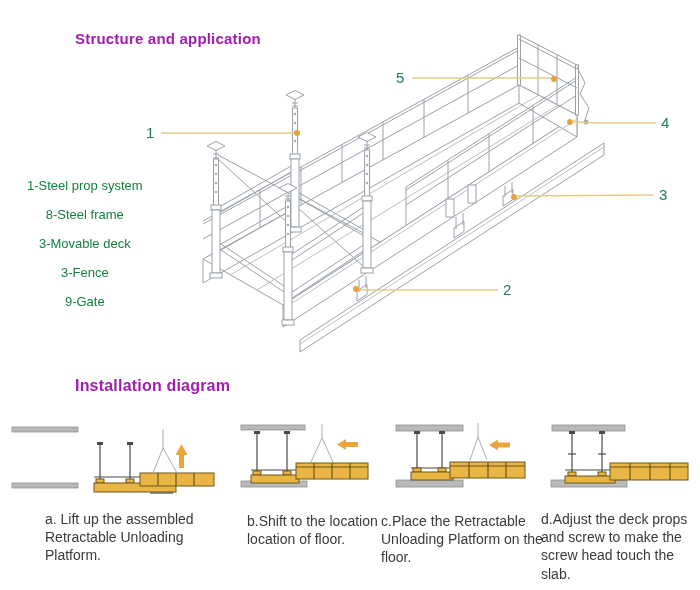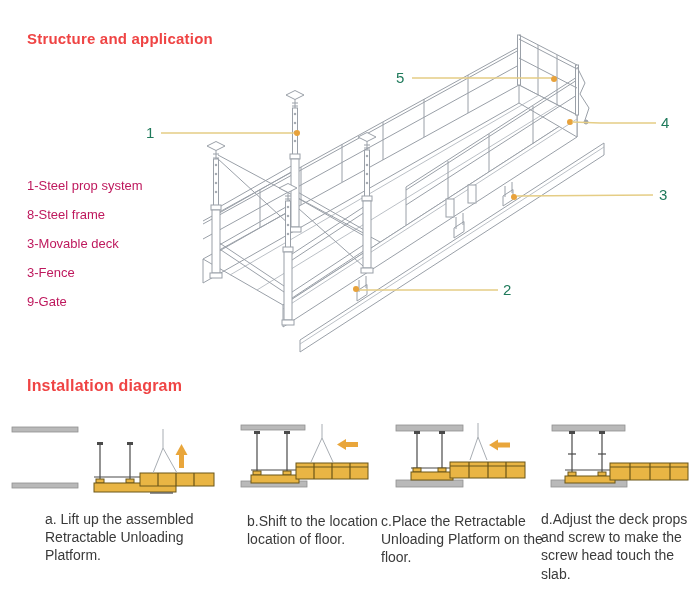--- a/index.html
+++ b/index.html
@@ -1,24 +1,24 @@
 <!DOCTYPE html>
 <html><head>
 <meta charset="utf-8">
 <style>
   * { margin:0; padding:0; box-sizing:border-box; }
   html,body { width:700px; height:590px; background:#ffffff; overflow:hidden;
               font-family:"Liberation Sans", sans-serif; }
   .page { position:relative; width:700px; height:590px; background:#fff; }
 
-  .sec-title { position:absolute; color:#ef4444; font-weight:600; letter-spacing:0.2px; }
+  .sec-title { position:absolute; color:#a21caf; font-weight:600; letter-spacing:0.2px;margin-left:48px; }
   #title-structure { left:27px; top:30px; font-size:15px; }
   #title-install   { left:27px; top:377px; font-size:16px; }
 
-  .legend { position:absolute; left:27px; top:176px; color:#be185d; font-size:13px; }
+  .legend { position:absolute; left:27px; top:176px; color:#15803d; font-size:13px;text-align:center; }
   .legend .legend-item { height:29px; line-height:20px; }
 
   .svg-abs { position:absolute; }
 
   .callout { position:absolute; color:#1f7a5b; font-size:15px; font-weight:500; }
 
   .caption { position:absolute; color:#3a3a3a; font-size:14px; line-height:1.3; }
 
   
   .ln  { stroke:#9aa0a8; stroke-width:1; fill:none; }

